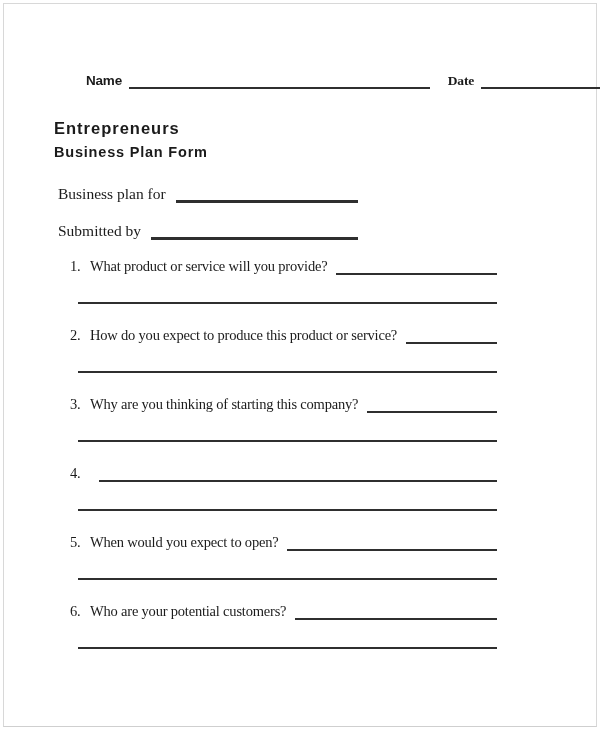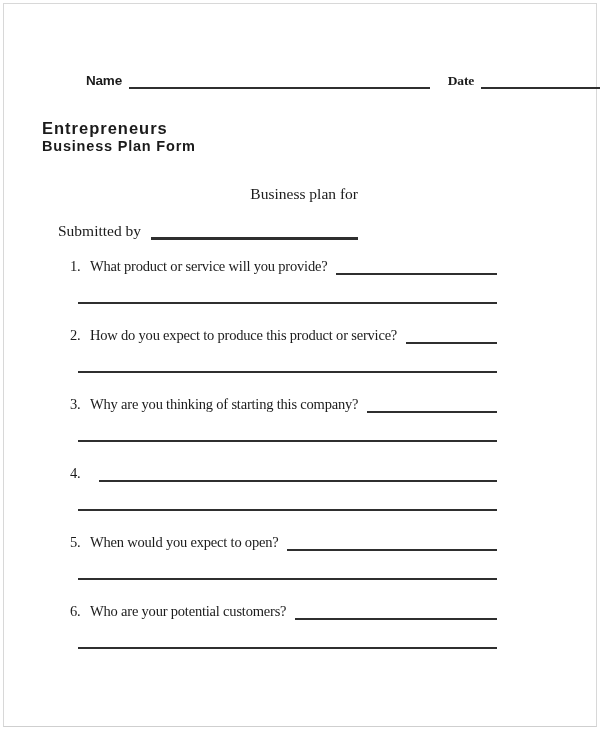--- a/index.html
+++ b/index.html
@@ -52,34 +52,35 @@
     border-bottom: 2px solid var(--line);
     height: 15px;
   }
   .name-line { flex: 1 1 auto; margin-left: 7px; }
   .date-label { margin-left: 18px; font-family: Liberation Serif, serif; }
   .date-line { width: 120px; margin-left: 7px; }
 
   
   .title-block {
     position: absolute;
-    left: 42px;
+    left: 54px;
     top: 119px;
     font-family: "Liberation Sans", sans-serif;
     font-weight: bold;
   }
   .title {
     font-size: 16.5px;
     letter-spacing: 1px;
     line-height: 19px;
   }
   .subtitle {
     font-size: 14.5px;
     letter-spacing: 0.8px;
     line-height: 17px;
+    margin-top: 6px;
   }
 
   
   .intro-field {
     position: absolute;
     left: 58px;
     width: 300px;
     display: flex;
     align-items: flex-end;
   }
@@ -87,21 +88,21 @@
     font-size: 15.5px;
     line-height: 18px;
     white-space: nowrap;
   }
   .intro-field .rule {
     flex: 1 1 auto;
     margin-left: 10px;
     border-bottom-width: 3px;
     height: 13px;
   }
-  .plan-for-row { top: 185px; flex-direction: column; }
+  .plan-for-row { top: 185px; }
   .submitted-row { top: 222px; text-align: center; }
 
   
   .questions {
     position: absolute;
     left: 70px;
     top: 257px;
     width: 427px;
     list-style: none;
   }

